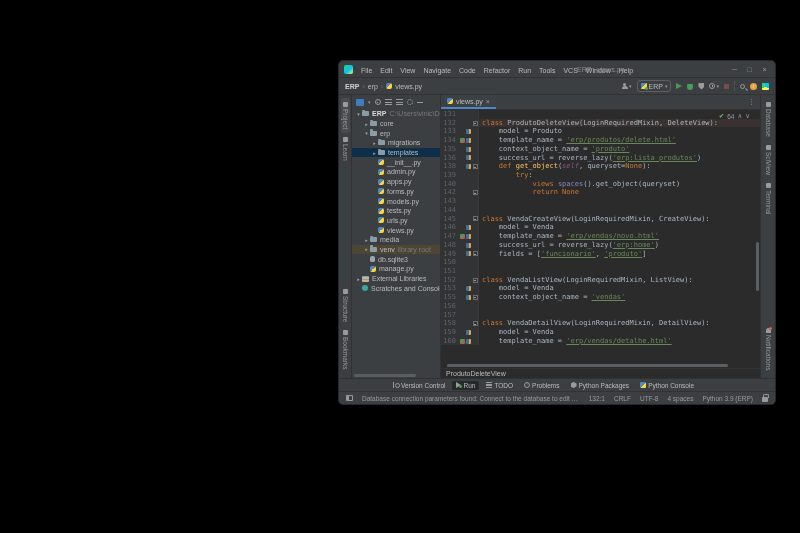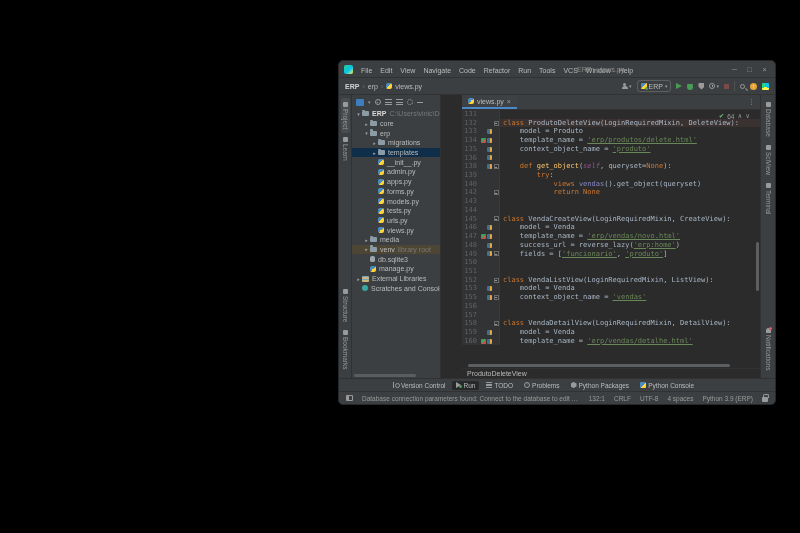--- a/index.html
+++ b/index.html
@@ -103,21 +103,21 @@
     background:linear-gradient(135deg,#4b8bbe 50%,#ffd43b 50%); }
   .t-db { width:5px; height:6px; background:#9aa7b0; border-radius:2px/1.5px; }
   .t-libs { width:7px; height:6px;
     background:repeating-linear-gradient(#7ba3c8 0 1.5px,#c8b97b 1.5px 3px); border-radius:1px; }
   .t-scratch { width:6px; height:6px; border-radius:50%; background:#3aa7a3; }
   .p-hscroll { position:absolute; bottom:1px; left:2px; width:62px; height:3px;
     background:#5a5d5f; border-radius:2px; }
 
   
   .editor { flex:1; min-width:0; display:flex; flex-direction:column;
-    background:#2b2b2b; border-left:1px solid #323232;padding-left:21px; }
+    background:#2b2b2b; border-left:1px solid #323232; }
   .tabs { height:15px; flex:none; background:#3c3f41; display:flex; align-items:stretch;
     border-bottom:1px solid #323232; }
   .tab { display:flex; align-items:center; gap:3px; padding:0 6px; background:#3e4143;
     border-bottom:2px solid #4a88c7; font-size:7px; color:#bbbbbb; }
   .tab-close { color:#9a9a9a; font-size:7px; }
   .tabs-more { margin-left:auto; color:#9a9a9a; font-size:7px; padding:0 5px; align-self:center; }
 
   .code-wrap { flex:1; position:relative; overflow:hidden;
     font-family:"DejaVu Sans Mono", monospace; }
   .code-line { display:flex; height:8.72px; line-height:8.72px; font-size:7px; white-space:pre; }
@@ -377,24 +377,24 @@
           <span>∧</span>
           <span>∨</span>
         </div>
         <div class="vscroll"></div>
         <div class="hscroll"></div>
       <div class="code-line"><span class="ln">131</span><span class="gut"></span><span class="fold"></span><span class="codetext"></span></div>
           <div class="code-line cur"><span class="ln">132</span><span class="gut"></span><span class="fold"><span class="foldbox"></span></span><span class="codetext"><span class="tk-kw">class </span><span class="tk-pl">ProdutoDeleteView(LoginRequiredMixin, DeleteView):</span></span></div>
           <div class="code-line"><span class="ln">133</span><span class="gut"><span class="gic g1"></span></span><span class="fold"></span><span class="codetext"><span class="tk-pl">    model = Produto</span></span></div>
           <div class="code-line"><span class="ln">134</span><span class="gut"><span class="gic g2"></span><span class="gic g1"></span></span><span class="fold"></span><span class="codetext"><span class="tk-pl">    template_name = </span><span class="tk-str">'erp/produtos/delete.html'</span></span></div>
           <div class="code-line"><span class="ln">135</span><span class="gut"><span class="gic g1"></span></span><span class="fold"></span><span class="codetext"><span class="tk-pl">    context_object_name = </span><span class="tk-str">'produto'</span></span></div>
-          <div class="code-line"><span class="ln">136</span><span class="gut"><span class="gic g1"></span></span><span class="fold"></span></div>
+          <div class="code-line"><span class="ln">136</span><span class="gut"><span class="gic g1"></span></span><span class="fold"></span><span class="codetext"><span class="tk-pl">    success_url = reverse_lazy(</span><span class="tk-str">'erp:lista_produtos'</span><span class="tk-pl">)</span></span></div>
           <div class="code-line"><span class="ln">138</span><span class="gut"><span class="gic g1"></span></span><span class="fold"><span class="foldbox"></span></span><span class="codetext"><span class="tk-pl">    </span><span class="tk-kw">def </span><span class="tk-fn">get_object</span><span class="tk-pl">(</span><span class="tk-self">self</span><span class="tk-pl">, queryset=</span><span class="tk-kw">None</span><span class="tk-pl">):</span></span></div>
           <div class="code-line"><span class="ln">139</span><span class="gut"></span><span class="fold"></span><span class="codetext"><span class="tk-pl">        </span><span class="tk-kw">try</span><span class="tk-pl">:</span></span></div>
-          <div class="code-line"><span class="ln">140</span><span class="gut"></span><span class="fold"></span><span class="codetext"><span class="tk-pl">            </span><span class="tk-kw">views </span><span class="tk-bi">vendas</span><span class="tk-pl">().get_object(queryset)</span></span></div>
+          <div class="code-line"><span class="ln">140</span><span class="gut"></span><span class="fold"></span><span class="codetext"><span class="tk-pl">            </span><span class="tk-kw">views </span><span class="tk-bi">spaces</span><span class="tk-pl">().get_object(queryset)</span></span></div>
           <div class="code-line"><span class="ln">142</span><span class="gut"></span><span class="fold"><span class="foldbox"></span></span><span class="codetext"><span class="tk-pl">            </span><span class="tk-kw">return None</span></span></div>
           <div class="code-line"><span class="ln">143</span><span class="gut"></span><span class="fold"></span><span class="codetext"></span></div>
           <div class="code-line"><span class="ln">144</span><span class="gut"></span><span class="fold"></span><span class="codetext"></span></div>
           <div class="code-line"><span class="ln">145</span><span class="gut"></span><span class="fold"><span class="foldbox"></span></span><span class="codetext"><span class="tk-kw">class </span><span class="tk-pl">VendaCreateView(LoginRequiredMixin, CreateView):</span></span></div>
           <div class="code-line"><span class="ln">146</span><span class="gut"><span class="gic g1"></span></span><span class="fold"></span><span class="codetext"><span class="tk-pl">    model = Venda</span></span></div>
           <div class="code-line"><span class="ln">147</span><span class="gut"><span class="gic g2"></span><span class="gic g1"></span></span><span class="fold"></span><span class="codetext"><span class="tk-pl">    template_name = </span><span class="tk-str">'erp/vendas/novo.html'</span></span></div>
           <div class="code-line"><span class="ln">148</span><span class="gut"><span class="gic g1"></span></span><span class="fold"></span><span class="codetext"><span class="tk-pl">    success_url = reverse_lazy(</span><span class="tk-str">'erp:home'</span><span class="tk-pl">)</span></span></div>
           <div class="code-line"><span class="ln">149</span><span class="gut"><span class="gic g1"></span></span><span class="fold"><span class="foldbox"></span></span><span class="codetext"><span class="tk-pl">    fields = [</span><span class="tk-str">'funcionario'</span><span class="tk-pl">, </span><span class="tk-str">'produto'</span><span class="tk-pl">]</span></span></div>
           <div class="code-line"><span class="ln">150</span><span class="gut"></span><span class="fold"></span><span class="codetext"></span></div>
           <div class="code-line"><span class="ln">151</span><span class="gut"></span><span class="fold"></span><span class="codetext"></span></div>

